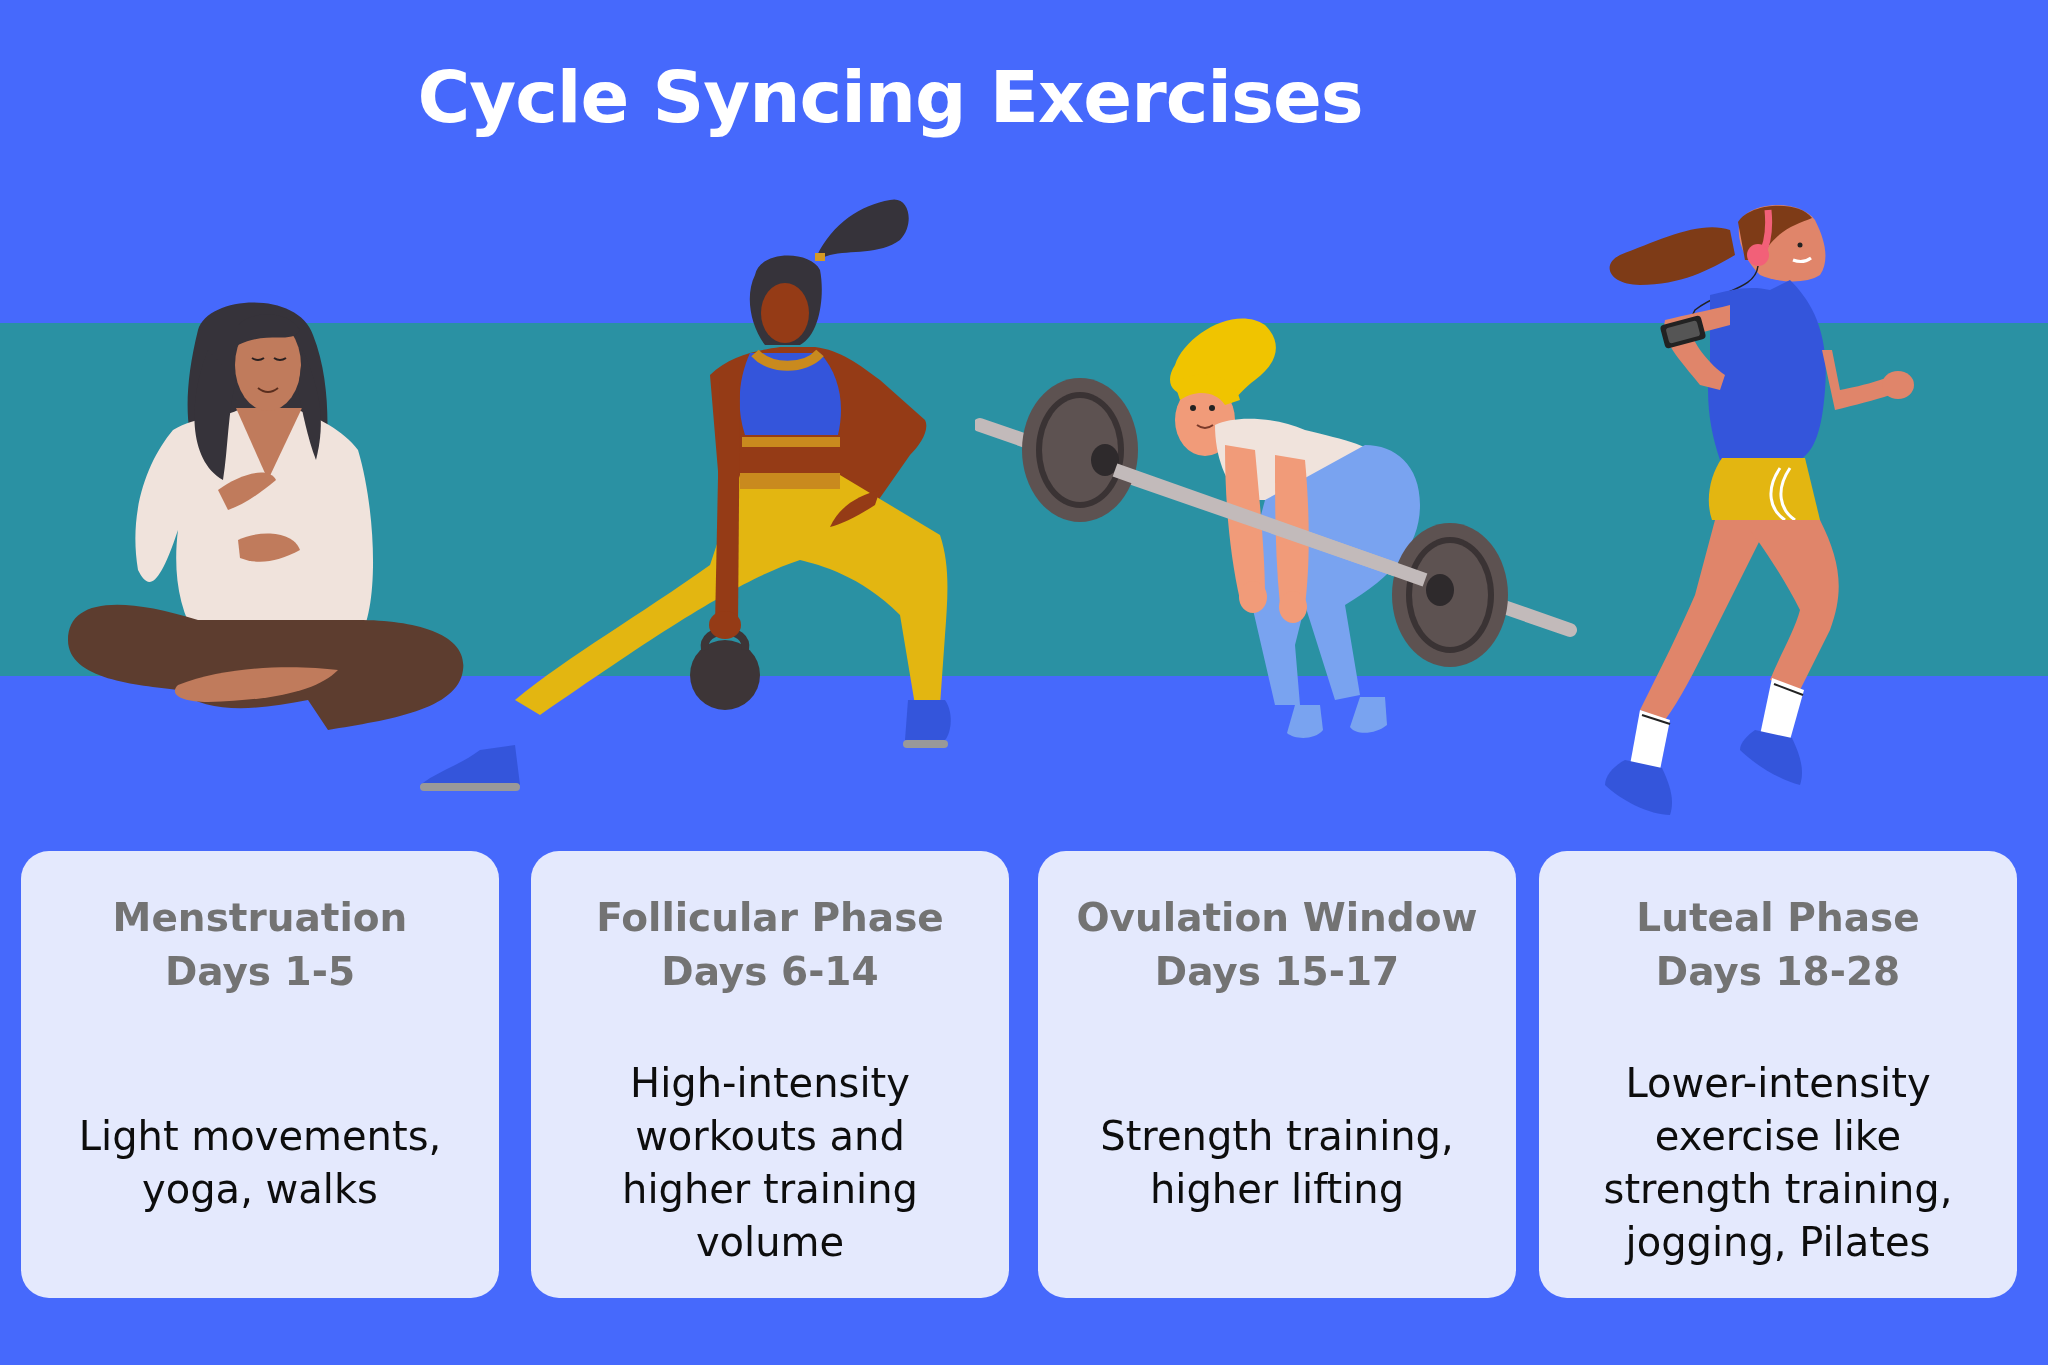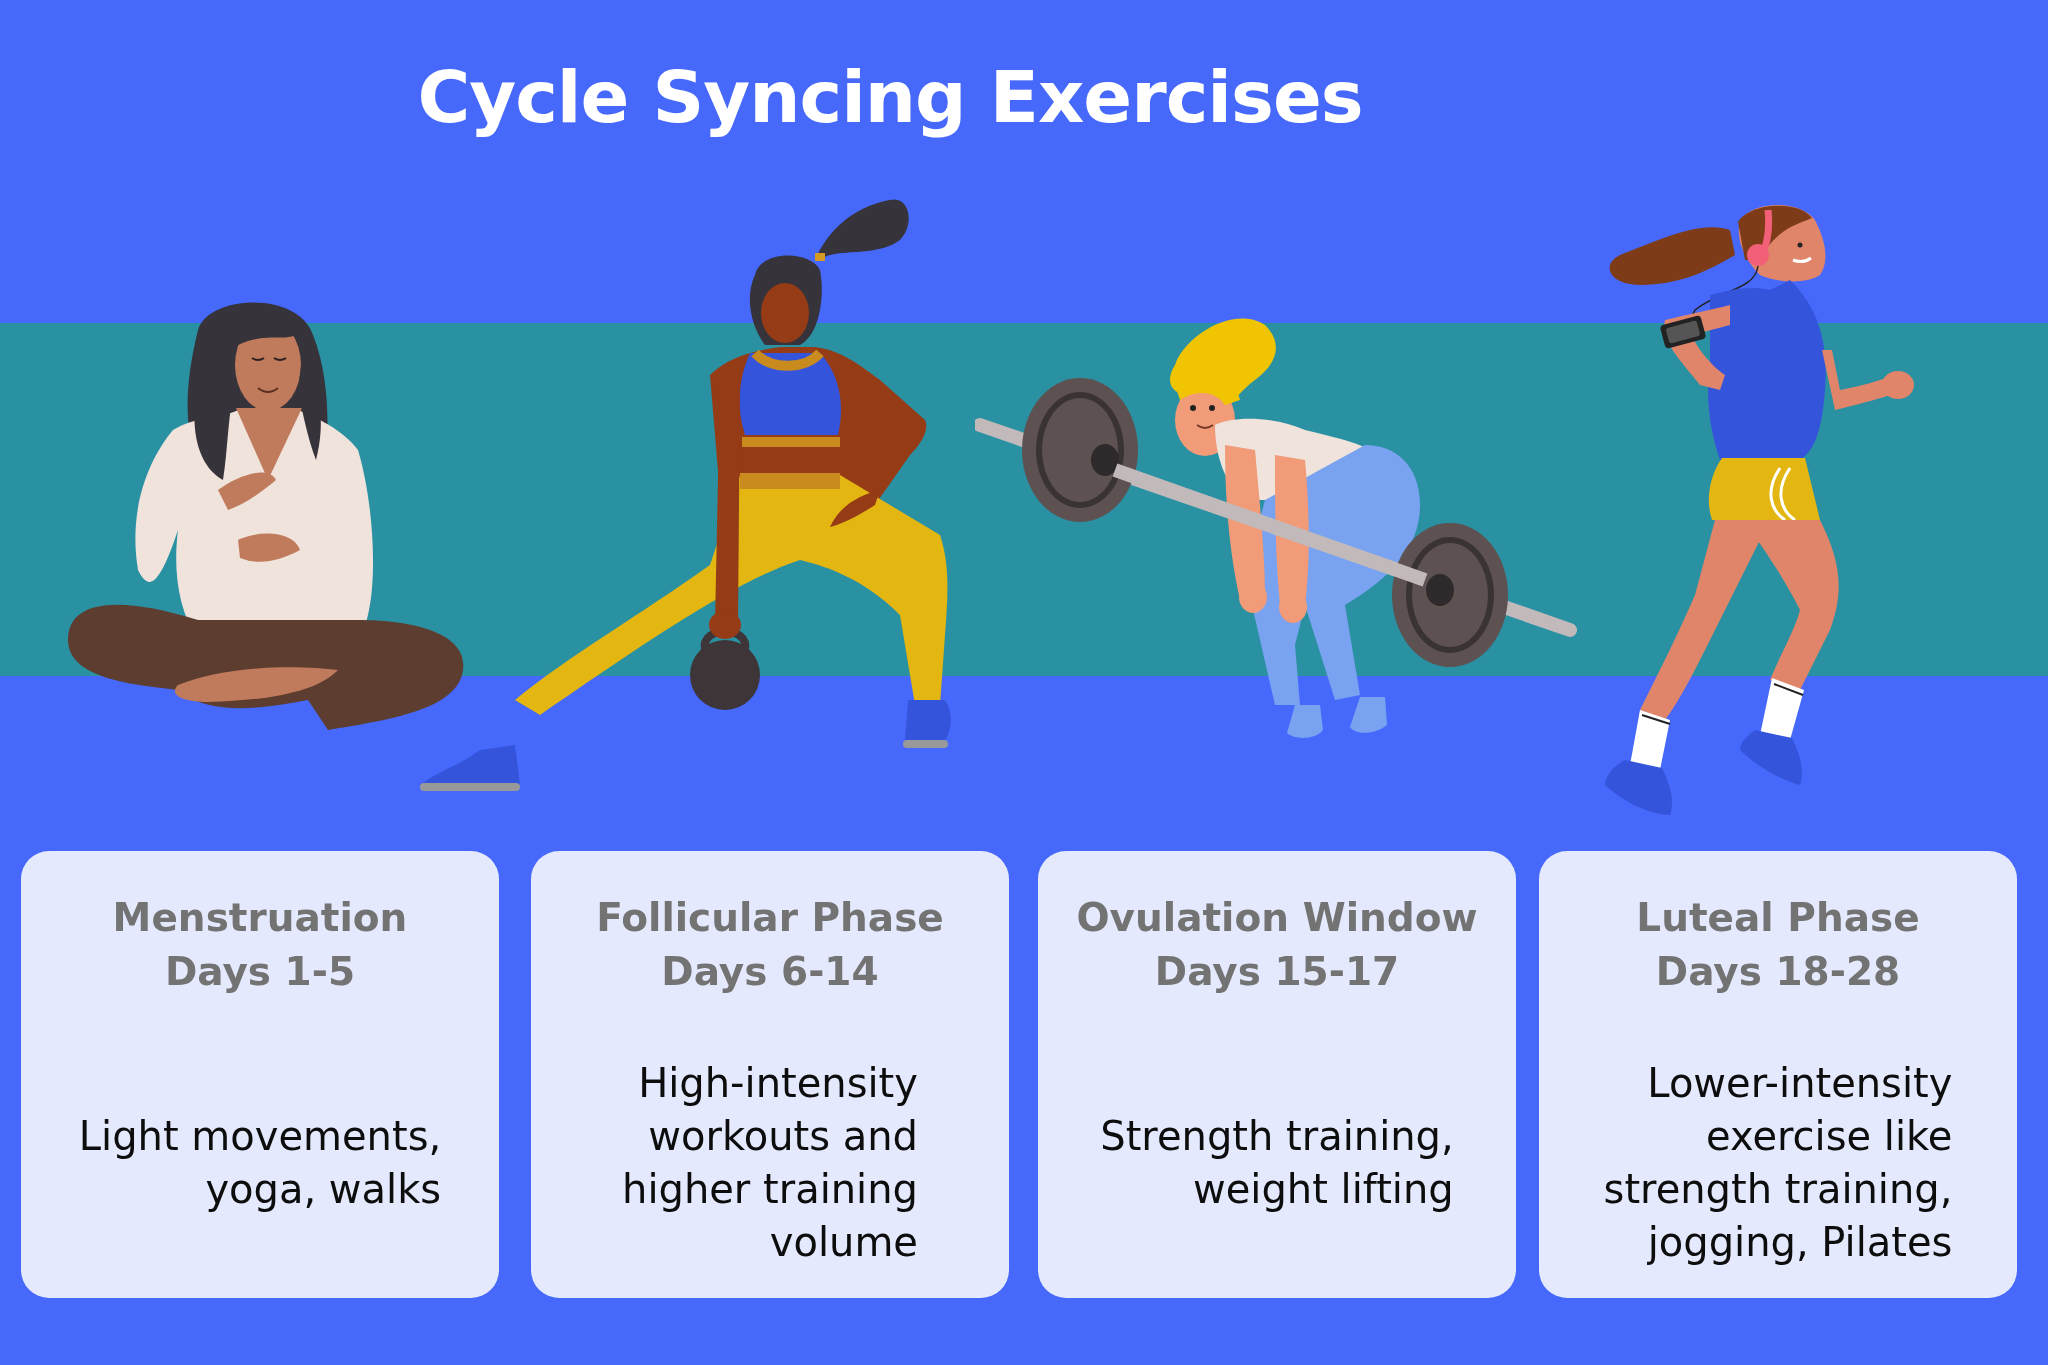--- a/index.html
+++ b/index.html
@@ -28,21 +28,21 @@
   }
   .card-head {
     position: absolute; left: 0; top: 40px; width: 100%;
     text-align: center; color: #737373;
     font-family: "DejaVu Sans", sans-serif; font-weight: bold;
     font-size: 39px; line-height: 54px;
   }
   .card-body {
     position: absolute; left: 0; top: 162px; width: 100%; height: 300px;
     display: flex; align-items: center; justify-content: center;
-    text-align: right; color: #0d0d0d;
+    text-align: center; color: #0d0d0d;
     font-family: "DejaVu Sans", sans-serif; font-weight: normal;
     font-size: 40px; line-height: 53px;
   }
   .card-body span { display: block; white-space: pre-line; padding: 0 20px; }
   .line { display: block; }
 </style>
 </head>
 <body>
 
 <div class="band"></div>
@@ -202,21 +202,21 @@
 </div>
 
 <div class="card" style="left:1038px;">
   <div class="card-head">
     <span class="line">Ovulation Window</span>
     <span class="line">Days 15-17</span>
   </div>
   <div class="card-body">
     <div>
       <span class="line">Strength training,</span>
-      <span class="line">weight lifting</span>
+      <span class="line">higher lifting</span>
     </div>
   </div>
 </div>
 
 <div class="card" style="left:1539px;">
   <div class="card-head">
     <span class="line">Luteal Phase</span>
     <span class="line">Days 18-28</span>
   </div>
   <div class="card-body">

